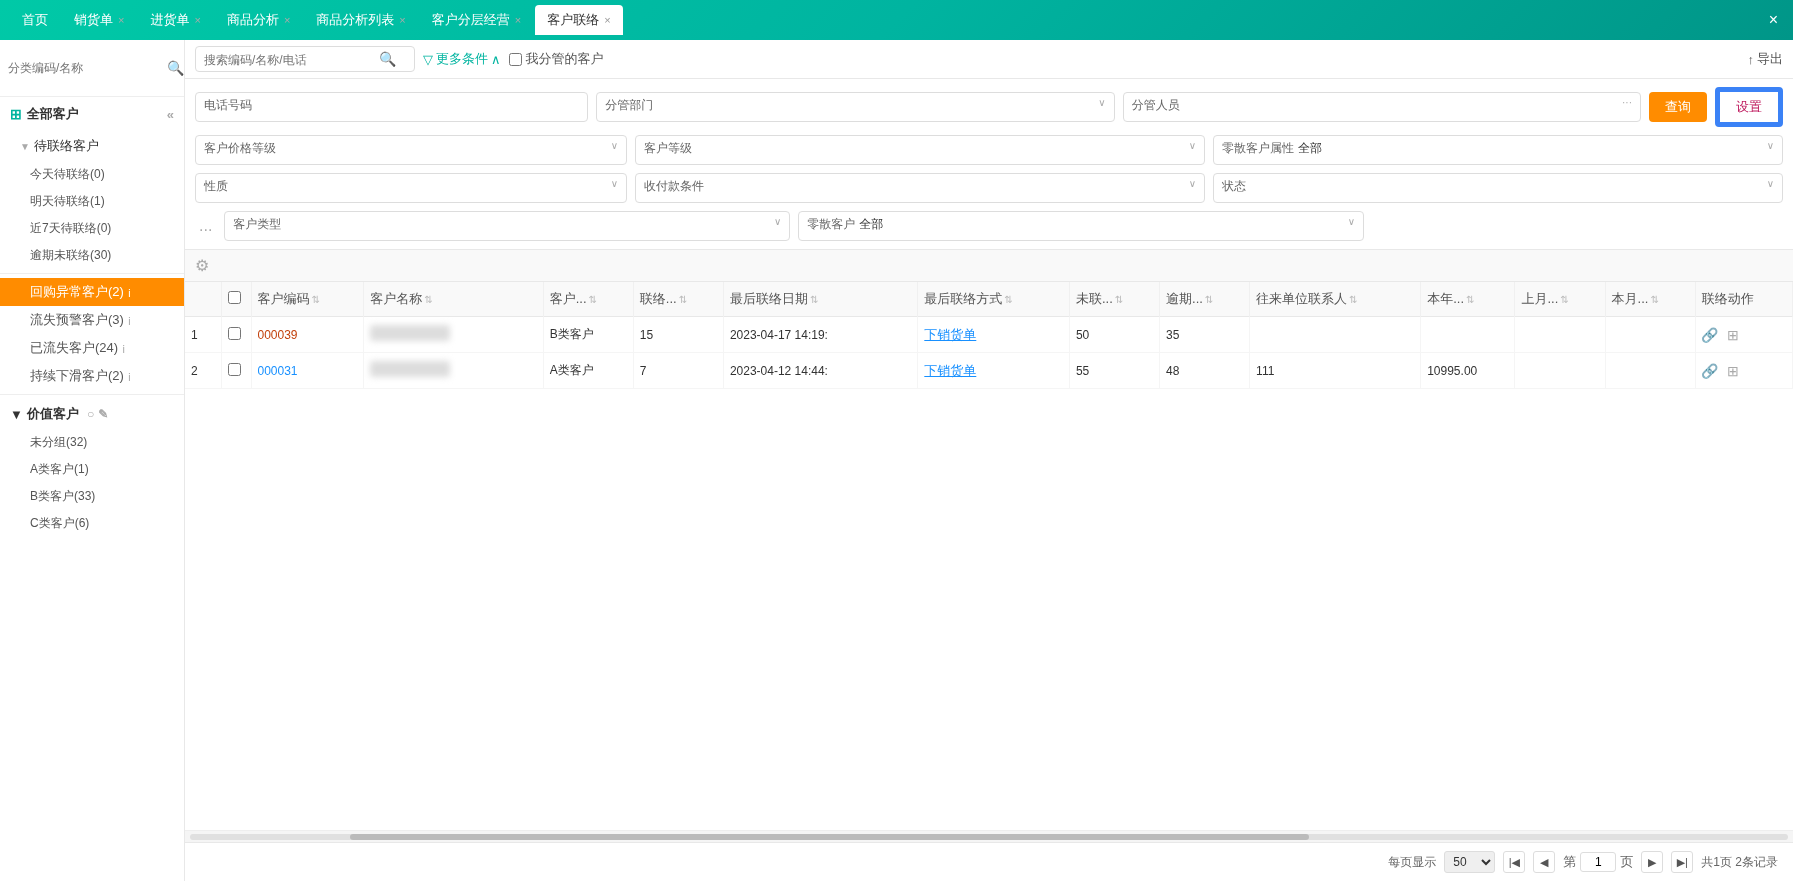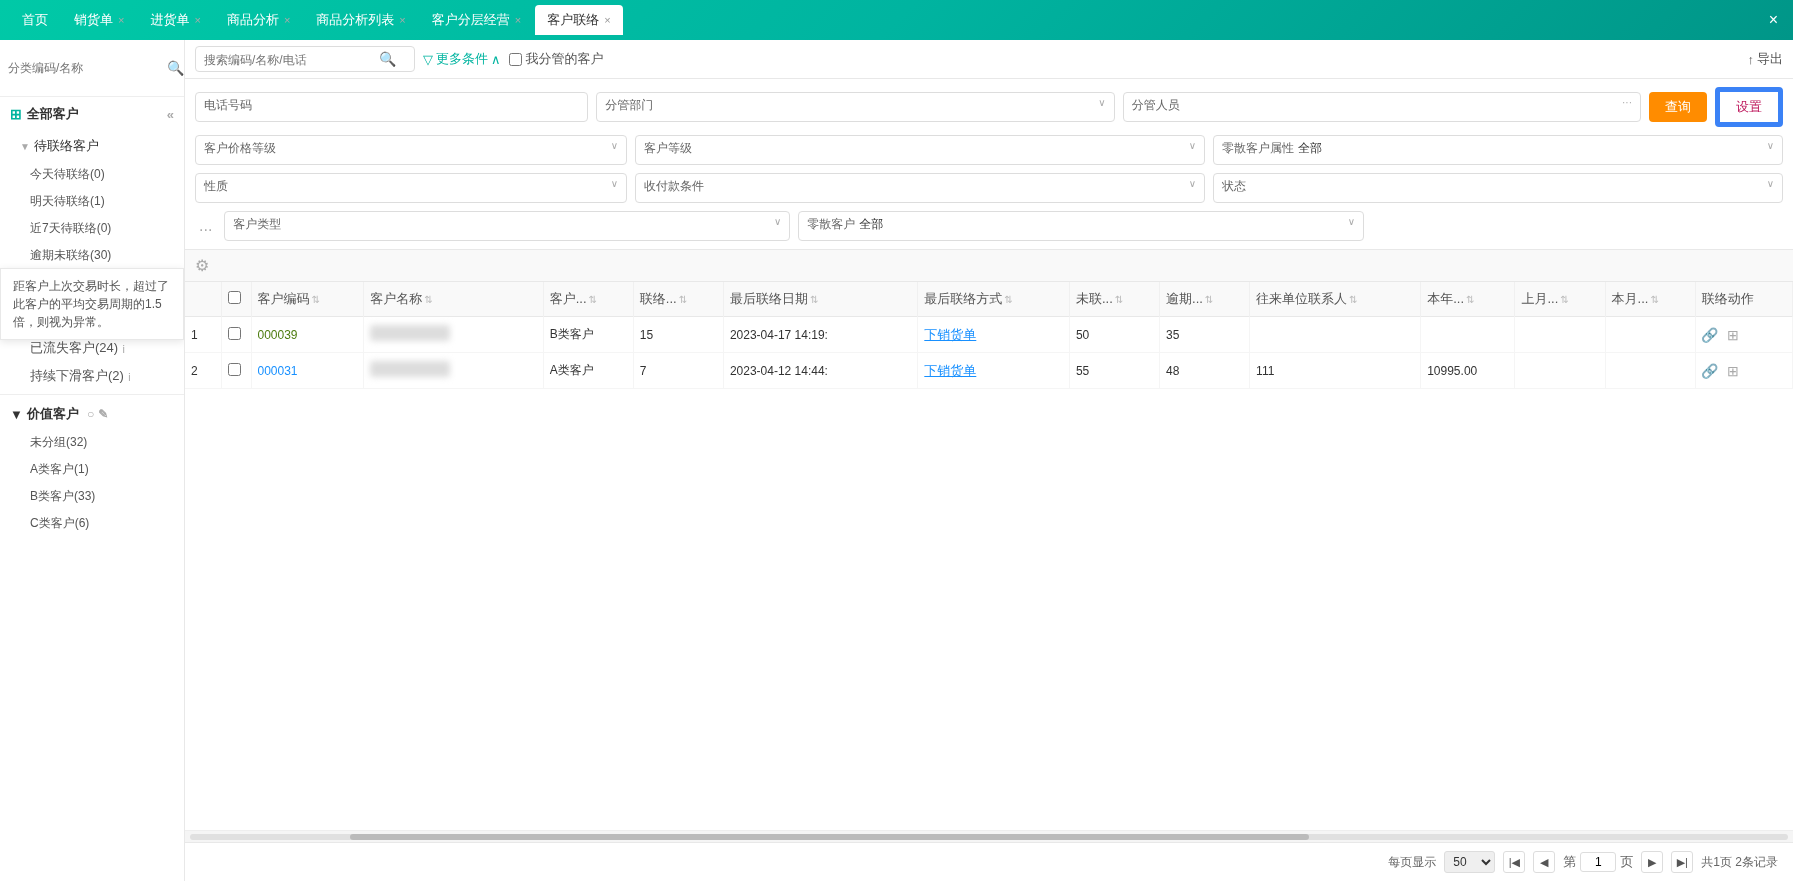--- a/index.html
+++ b/index.html
@@ -239,21 +239,20 @@
         <span>待联络客户</span>
       </div>
       <div class="sidebar-item">今天待联络(0)</div>
       <div class="sidebar-item">明天待联络(1)</div>
       <div class="sidebar-item">近7天待联络(0)</div>
       <div class="sidebar-item">逾期未联络(30)</div>
     </div>
 
     <div class="sidebar-divider"></div>
 
-    <div class="tooltip-box">距客户上次交易时长，超过了此客户的平均交易周期的1.5倍，则视为异常。</div>
 
     <div class="sidebar-active-orange" style="background:#ff8c00;color:#fff;padding:5px 10px 5px 30px;font-size:12px;cursor:pointer;display:flex;align-items:center;gap:4px;">
       <span>回购异常客户(2)</span>
       <span style="color:#fff;font-size:11px;">ℹ</span>
     </div>
     <div class="sidebar-item" style="display:flex;align-items:center;gap:4px;">
       <span>流失预警客户(3)</span>
       <span style="color:#aaa;font-size:11px;">ℹ</span>
     </div>
     <div class="sidebar-item" style="display:flex;align-items:center;gap:4px;">
@@ -453,21 +452,21 @@
               <div class="th-inner">
                 <span>联络动作</span>
               </div>
             </th>
           </tr>
         </thead>
         <tbody>
           <tr>
             <td>1</td>
             <td><input type="checkbox" style=""></td>
-            <td style="color:#4d7c0f;cursor:pointer;">000039</td>
+            <td style="color:#c2410c;cursor:pointer;">000039</td>
             <td><span class="blurred" style="display:inline-block;width:80px;height:16px;background:#ddd;border-radius:3px;"></span></td>
             <td>B类客户</td>
             <td>15</td>
             <td>2023-04-17 14:19:</td>
             <td><span class="link-text">下销货单</span></td>
             <td>50</td>
             <td>35</td>
             <td></td>
             <td></td>
             <td></td>

